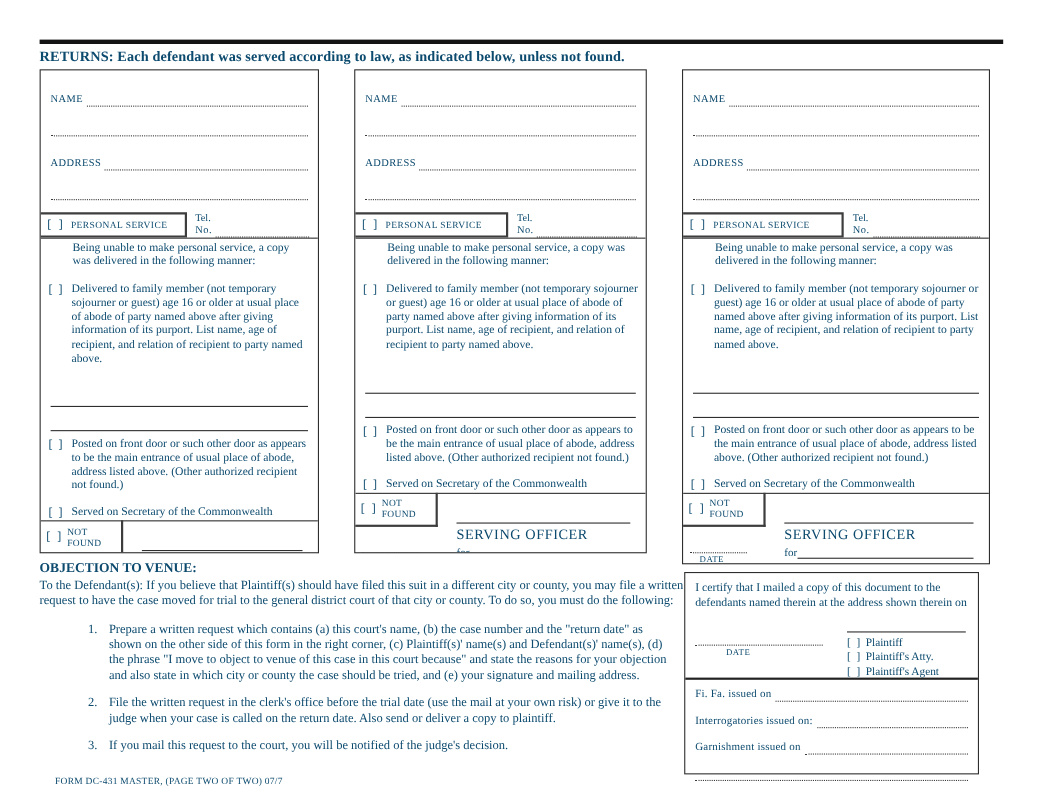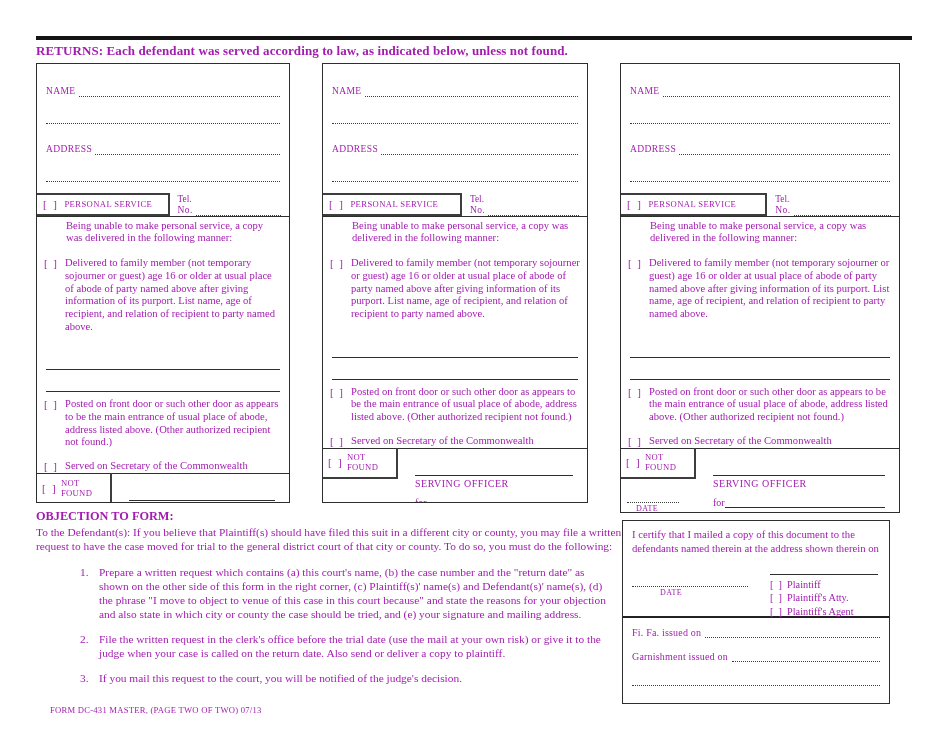--- a/index.html
+++ b/index.html
@@ -1,18 +1,18 @@
 <!DOCTYPE html>
 <html><head>
 <meta charset="utf-8">
 <style>
   html,body{margin:0;padding:0;background:#ffffff;}
   .page{
     position:relative;width:950px;height:733px;background:#fff;
-    font-family:"Liberation Serif","DejaVu Serif",serif;color:#a21caf;overflow:hidden;
+    font-family:"Liberation Serif","DejaVu Serif",serif;color:#0c4a6e;overflow:hidden;
   }
   
   .top-rule{position:absolute;left:36px;top:36px;width:876px;height:4px;background:#141414;}
   .page-title{position:absolute;left:36px;top:43px;font-size:13px;font-weight:bold;letter-spacing:.1px;}
   
   .col{position:absolute;top:63px;border:1px solid #2e2e2e;background:#fff;
        display:flex;flex-direction:column;overflow:hidden;}
   .col1{left:36px;width:252px;height:438px;}
   .col2{left:322px;width:264px;height:438px;}
   .col3{left:620px;width:278px;height:448px;}
@@ -38,21 +38,21 @@
   .i-delivered{margin-top:12px;}
   .writeline{border-bottom:1px solid #2e2e2e;height:21px;margin:0 2px;}
   .wl1{margin-top:15px;}
   .i-posted{margin-top:6px;}
   .i-secretary{margin-top:11px;}
   .bottom{margin-top:auto;border-top:1.3px solid #2e2e2e;position:relative;height:68px;flex:none;}
   .nf-box{position:absolute;left:-1px;top:-1px;width:76px;height:31px;border-right:2px solid #3d3d3d;
           border-bottom:2px solid #3d3d3d;display:flex;align-items:center;gap:5px;padding-left:6px;
           font-size:8.6px;letter-spacing:.3px;box-sizing:border-box;}
   .sig-line{position:absolute;left:92px;right:14px;top:26px;border-bottom:1px solid #2e2e2e;}
-  .sig-label{position:absolute;left:92px;top:29px;font-size:10px;letter-spacing:.5px;}
+  .sig-label{position:absolute;left:92px;top:29px;font-size:13px;letter-spacing:.5px;}
   .for-row{position:absolute;left:92px;right:14px;top:46px;display:flex;align-items:flex-end;font-size:10px;}
   .for-line{flex:1;border-bottom:1px solid #2e2e2e;height:12px;}
   .date-dots{position:absolute;left:6px;top:41px;width:52px;border-bottom:1.6px dotted #3a3a3a;height:12px;}
   .date-label{position:absolute;left:15px;top:55px;font-size:8px;letter-spacing:.4px;}
   
   .objection{position:absolute;left:36px;top:509px;width:588px;font-size:11.4px;line-height:1.24;}
   .obj-heading{font-weight:bold;font-size:12.3px;}
   .obj-intro{margin-top:1px;}
   .obj-item{display:flex;margin:11px 0 0 44px;}
   .obj-num{width:18px;flex:none;}
@@ -63,21 +63,21 @@
   .cert-text{margin:7px 9px 0;line-height:1.3;}
   .cert-mid{position:relative;height:60px;margin:0 9px;}
   .cert-date-dots{position:absolute;left:0;top:18px;width:116px;border-bottom:1.6px dotted #3a3a3a;height:12px;}
   .cert-date-label{position:absolute;left:28px;top:32px;font-size:8px;letter-spacing:.4px;}
   .cert-sig-line{position:absolute;left:138px;right:2px;top:18px;border-bottom:1px solid #2e2e2e;}
   .cert-opts{position:absolute;left:138px;top:22px;font-size:10.3px;line-height:1.32;}
   .cert-opt{display:flex;gap:5px;}
   .cert-opt .cb{font-size:10.3px;}
   .cert-divider{border-top:2.5px solid #222;margin:0 0 0 0;}
   .issue-rows{margin:8px 9px 0;font-size:10px;}
-  .issue-row{display:flex;align-items:flex-end;height:12px;margin-bottom:12px;}
+  .issue-row{display:flex;align-items:center;height:12px;margin-bottom:12px;}
   .issue-row .lbl{margin-right:4px;letter-spacing:.2px;}
   .issue-row .dots{height:11px;}
   
   .footer{position:absolute;left:50px;top:705px;font-size:8.6px;letter-spacing:.25px;}
 </style>
 </head>
 <body>
 
 <div class="page">
 
@@ -264,21 +264,21 @@
       <div class="for-row">
           <span>for</span>
           <span class="for-line"></span>
         </div>
       <div class="date-dots"></div>
       <div class="date-label">DATE</div>
     </div>
   </div>
 
   <div class="objection">
-    <div class="obj-heading">OBJECTION TO FORM:</div>
+    <div class="obj-heading">OBJECTION TO VENUE:</div>
     <div class="obj-intro">To the Defendant(s): If you believe that Plaintiff(s) should have filed this suit in a different city or county, you may file a written request to have the case moved for trial to the general district court of that city or county. To do so, you must do the following:</div>
     <div class="obj-item">
       <span class="obj-num">1.</span>
       <span class="obj-text">Prepare a written request which contains (a) this court's name, (b) the case number and the "return date" as shown on the other side of this form in the right corner, (c) Plaintiff(s)' name(s) and Defendant(s)' name(s), (d) the phrase "I move to object to venue of this case in this court because" and state the reasons for your objection and also state in which city or county the case should be tried, and (e) your signature and mailing address.</span>
     </div>
     <div class="obj-item">
       <span class="obj-num">2.</span>
       <span class="obj-text">File the written request in the clerk's office before the trial date (use the mail at your own risk) or give it to the judge when your case is called on the return date. Also send or deliver a copy to plaintiff.</span>
     </div>
     <div class="obj-item">
@@ -308,24 +308,28 @@
           </div>
       </div>
     </div>
     <div class="cert-divider"></div>
     <div class="issue-rows">
       <div class="issue-row">
           <span class="lbl">Fi. Fa. issued on</span>
           <span class="dots"></span>
         </div>
       <div class="issue-row">
+          <span class="lbl">Interrogatories issued on:</span>
+          <span class="dots"></span>
+        </div>
+      <div class="issue-row">
           <span class="lbl">Garnishment issued on</span>
           <span class="dots"></span>
         </div>
       <div class="issue-row">
           <span class="dots"></span>
         </div>
     </div>
   </div>
 
-  <div class="footer">FORM DC-431 MASTER, (PAGE TWO OF TWO) 07/13</div>
+  <div class="footer">FORM DC-431 MASTER, (PAGE TWO OF TWO) 07/7</div>
 
 </div>
 
 </body></html>

